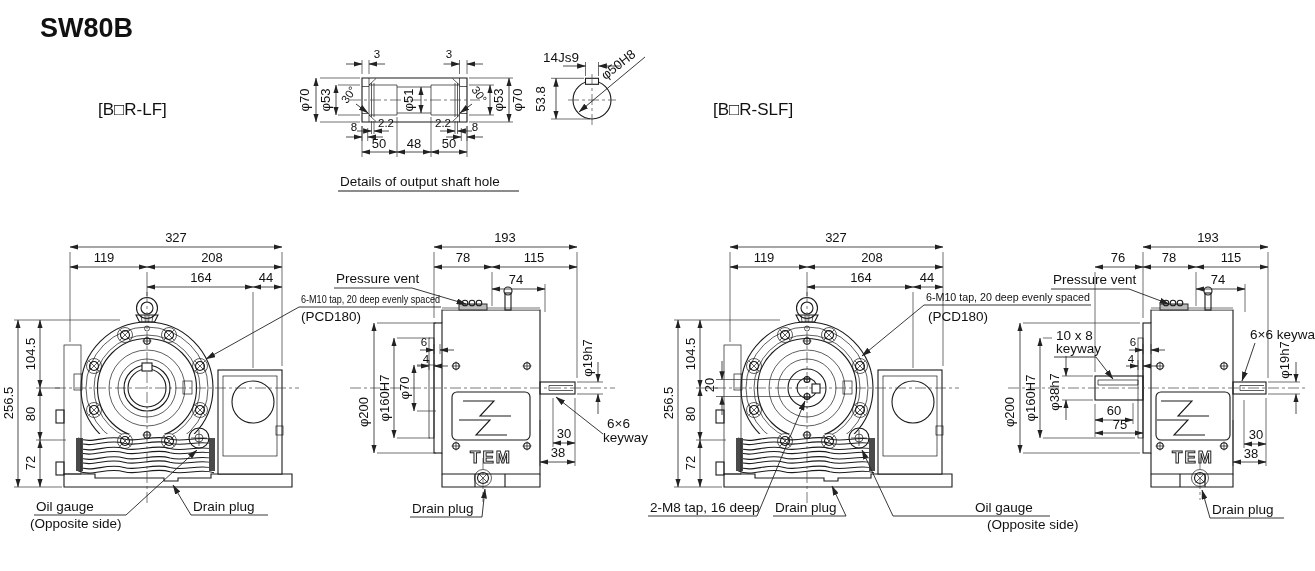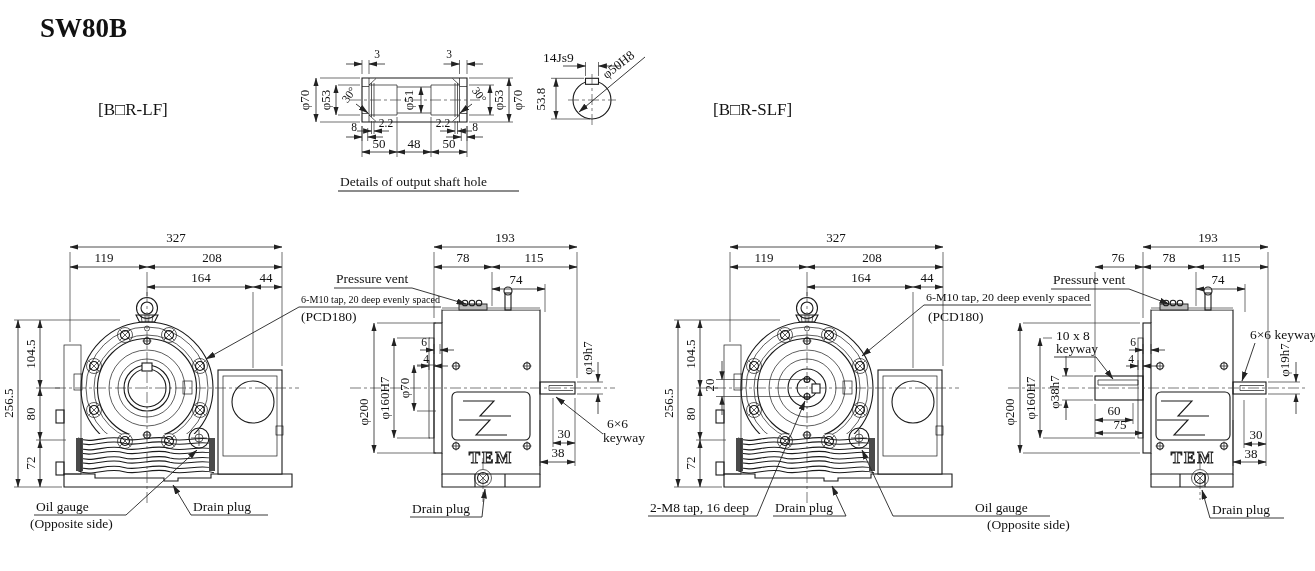--- a/index.html
+++ b/index.html
@@ -1,17 +1,17 @@
 <!DOCTYPE html>
 <html><head>
 <meta charset="utf-8">
 <style>
   html,body{margin:0;padding:0;background:#fff;}
   #page{position:relative;width:1315px;height:571px;background:#fff;overflow:hidden;
-        font-family:Liberation Serif, serif;}
+        font-family:Liberation Sans, sans-serif;}
   svg{position:absolute;left:0;top:0;}
   .ln{stroke:#1a1a1a;stroke-width:1.1;fill:none;}
   .th{stroke:#1a1a1a;stroke-width:0.7;fill:none;}
   .wf{stroke:#1a1a1a;stroke-width:1.1;fill:#fff;}
   .gf{stroke:#1a1a1a;stroke-width:0.9;fill:#b9b9b9;}
   .cl{stroke:#444;stroke-width:0.7;fill:none;stroke-dasharray:11 3 3 3;}
   .dim{stroke:#222;stroke-width:0.8;fill:none;}
   .ext{stroke:#333;stroke-width:0.7;fill:none;}
   .ldr{stroke:#222;stroke-width:0.9;fill:none;}
   .dk{fill:#4a4a4a;stroke:none;}

